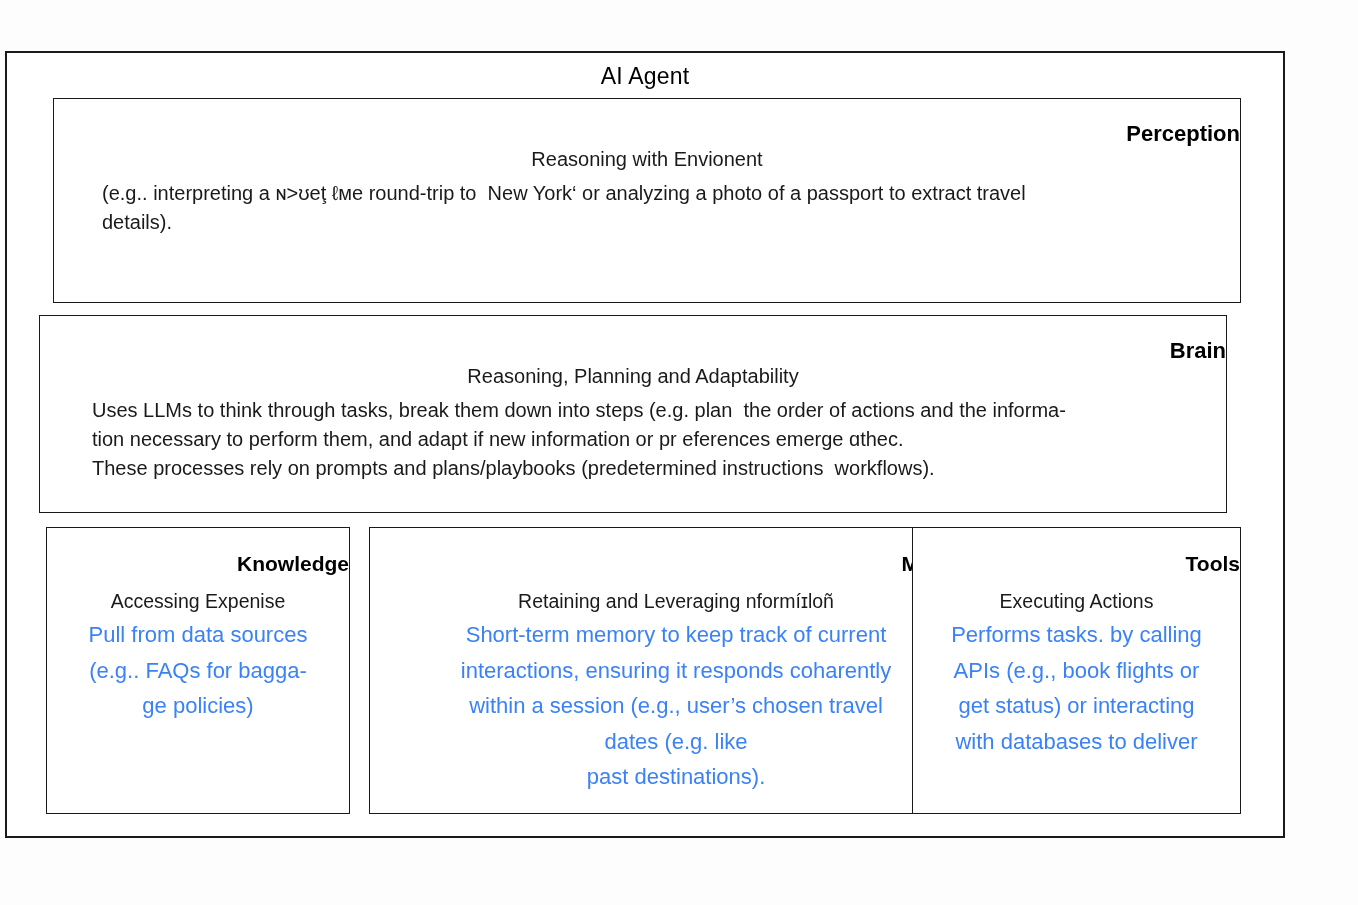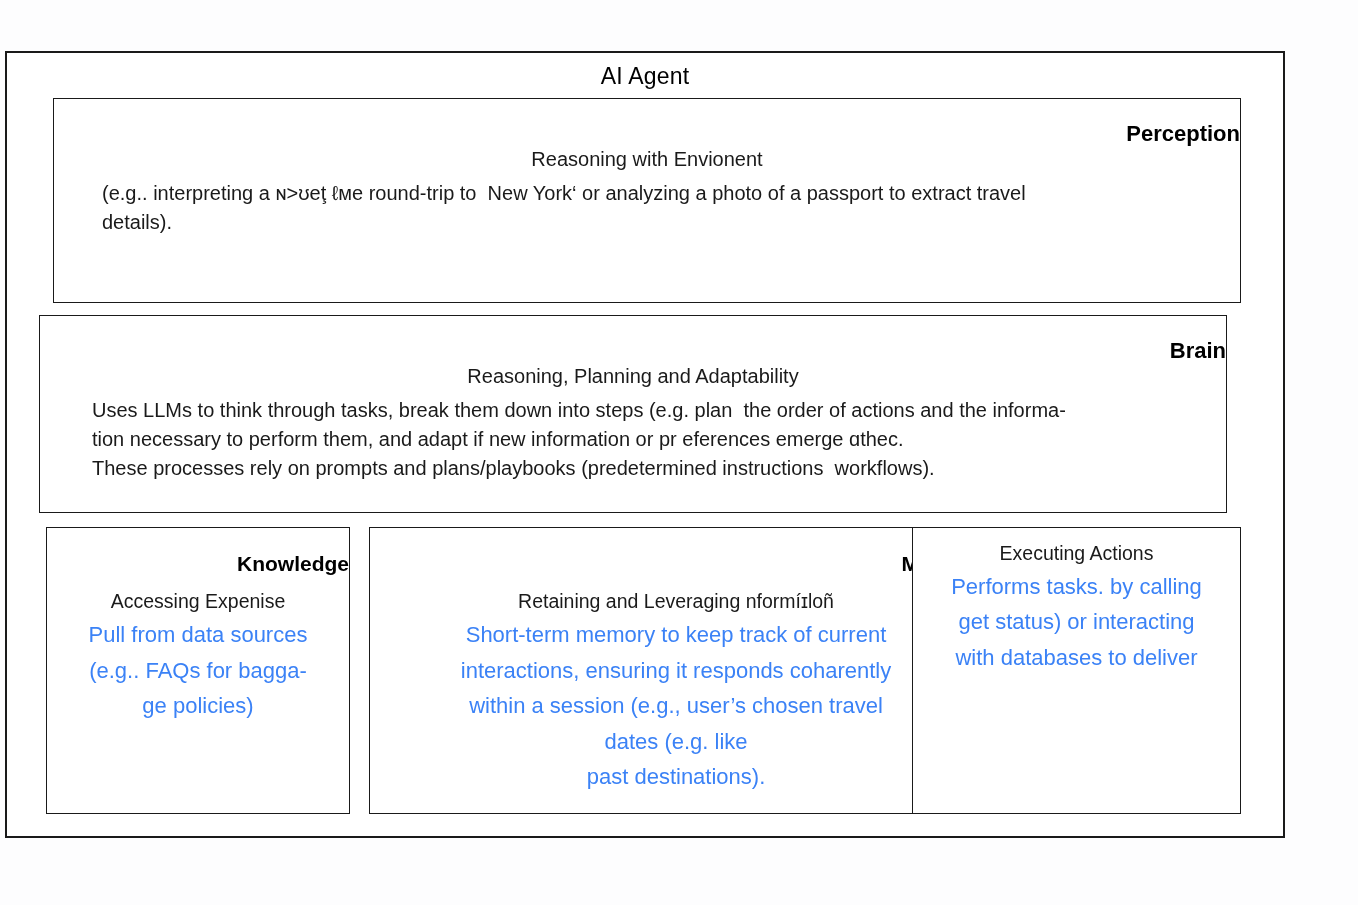--- a/index.html
+++ b/index.html
@@ -211,22 +211,24 @@
       <div class="col-body">
         <div class="col-line">Short-term memory to keep track of current</div>
         <div class="col-line">interactions, ensuring it responds coharently</div>
         <div class="col-line">within a session (e.g., user’s chosen travel</div>
         <div class="col-line">dates (e.g. like</div>
         <div class="col-line">past destinations).</div>
       </div>
     </div>
 
     <div class="panel panel-tools">
+      <div class="panel-heading">Tools</div>
       <div class="panel-subtitle">Executing Actions</div>
       <div class="col-body">
         <div class="col-line">Performs tasks. by calling</div>
+        <div class="col-line">APIs (e.g., book flights or</div>
         <div class="col-line">get status) or interacting</div>
         <div class="col-line">with databases to deliver</div>
       </div>
     </div>
 
   </div>
 </div>
 
 </body></html>

